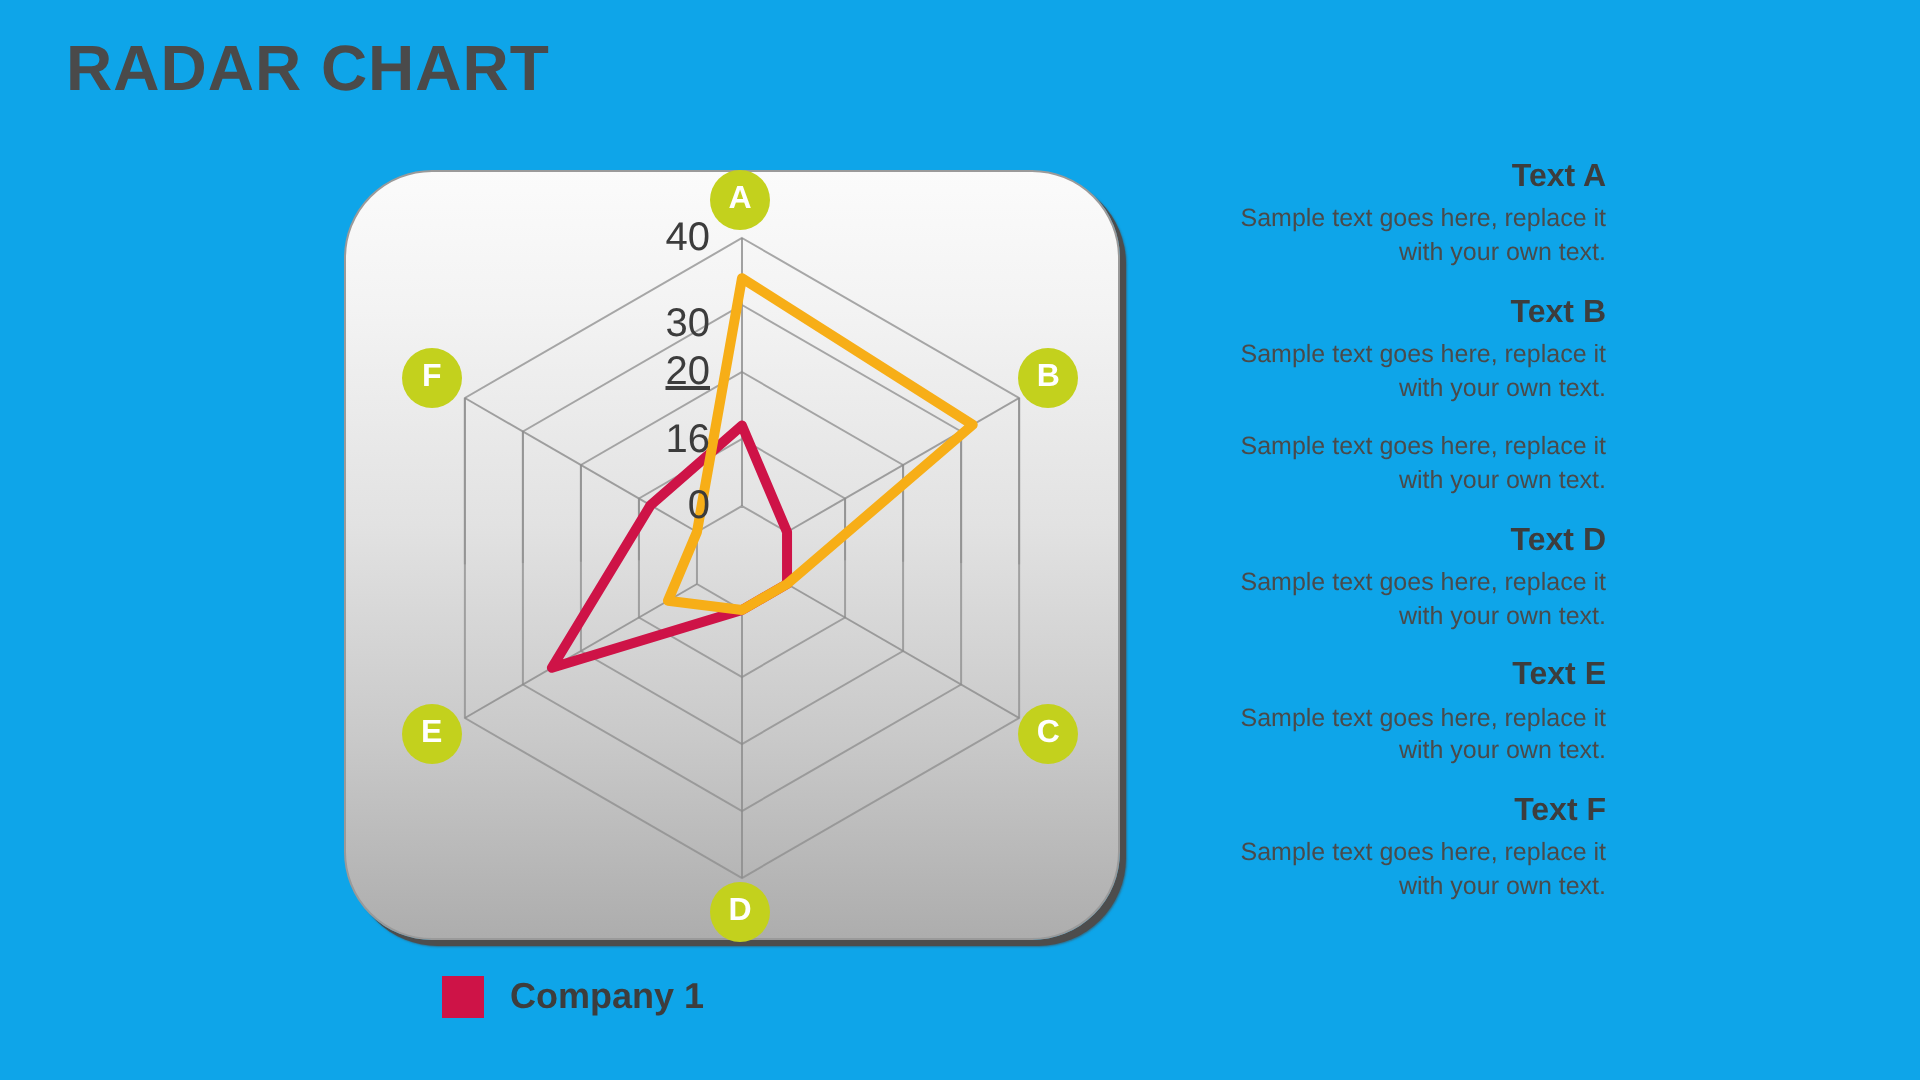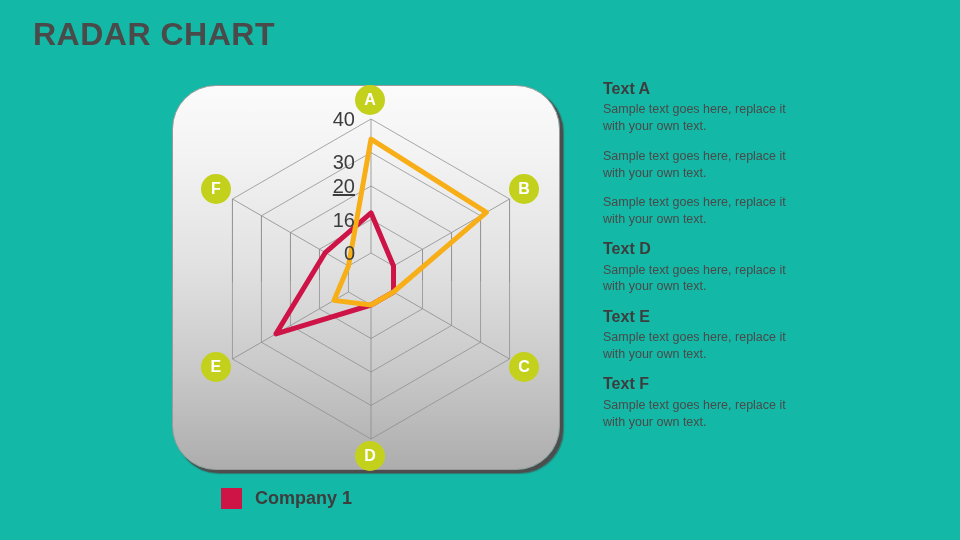--- a/index.html
+++ b/index.html
@@ -10,21 +10,21 @@
     width: 960px;
     height: 540px;
     background: #f2f2f2;
     font-family: "Liberation Sans", sans-serif;
     overflow: hidden;
     position: relative;
   }
   #slide {
     position: absolute;
     inset: 0;
-    background: #14b8a6;
+    background: #0ea5e9;
   }
 
   
   #title {
     position: absolute;
     left: 33px;
     top: 16px;
     font-size: 32px;
     font-weight: bold;
     letter-spacing: 0.5px;
@@ -112,20 +112,21 @@
     color: #3d3d3d;
     white-space: nowrap;
   }
 
   
   #text-column {
     position: absolute;
     left: 603px;
     top: 80px;
     width: 200px;
+    text-align: right;
   }
   .text-block {
     margin-bottom: 12.5px;
   }
   .text-heading {
     font-size: 16px;
     font-weight: bold;
     color: #3d3d3d;
     margin: 0 0 3px 0;
     line-height: 1.15;
@@ -207,20 +208,21 @@
         <span class="legend-label">Company 1</span>
       </div>
     </div>
 
   <div id="text-column">
       <div class="text-block">
         <p class="text-heading">Text A</p>
         <p class="text-body">Sample text goes here, replace it with your own text.</p>
       </div>
       <div class="text-block">
+        <p class="text-heading">Text B</p>
         <p class="text-body">Sample text goes here, replace it with your own text.</p>
       </div>
       <div class="text-block">
         <p class="text-body">Sample text goes here, replace it with your own text.</p>
       </div>
       <div class="text-block">
         <p class="text-heading">Text D</p>
         <p class="text-body">Sample text goes here, replace it with your own text.</p>
       </div>
       <div class="text-block">

